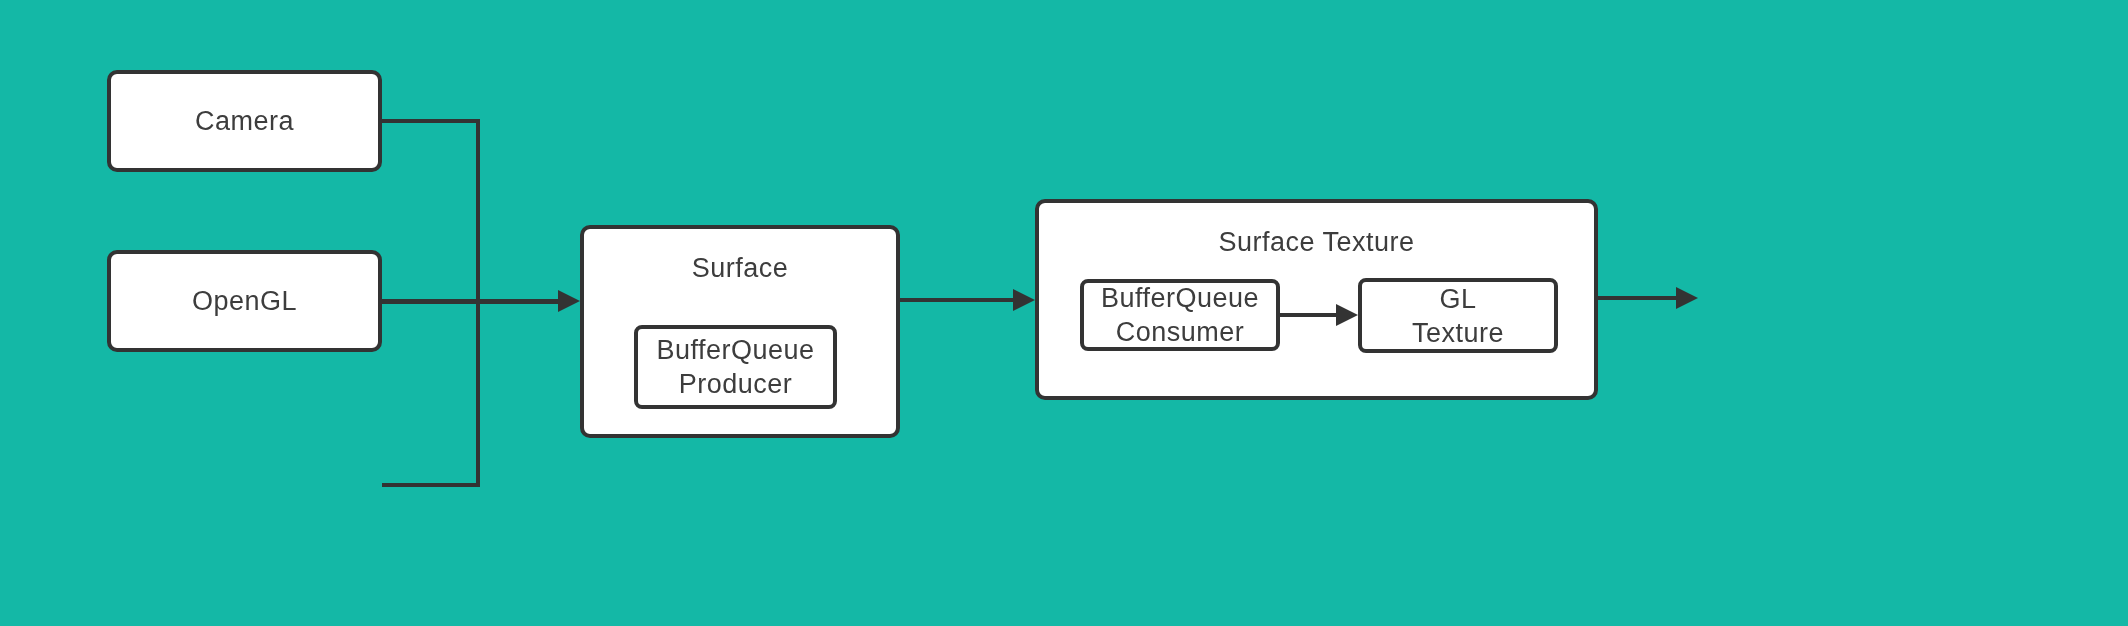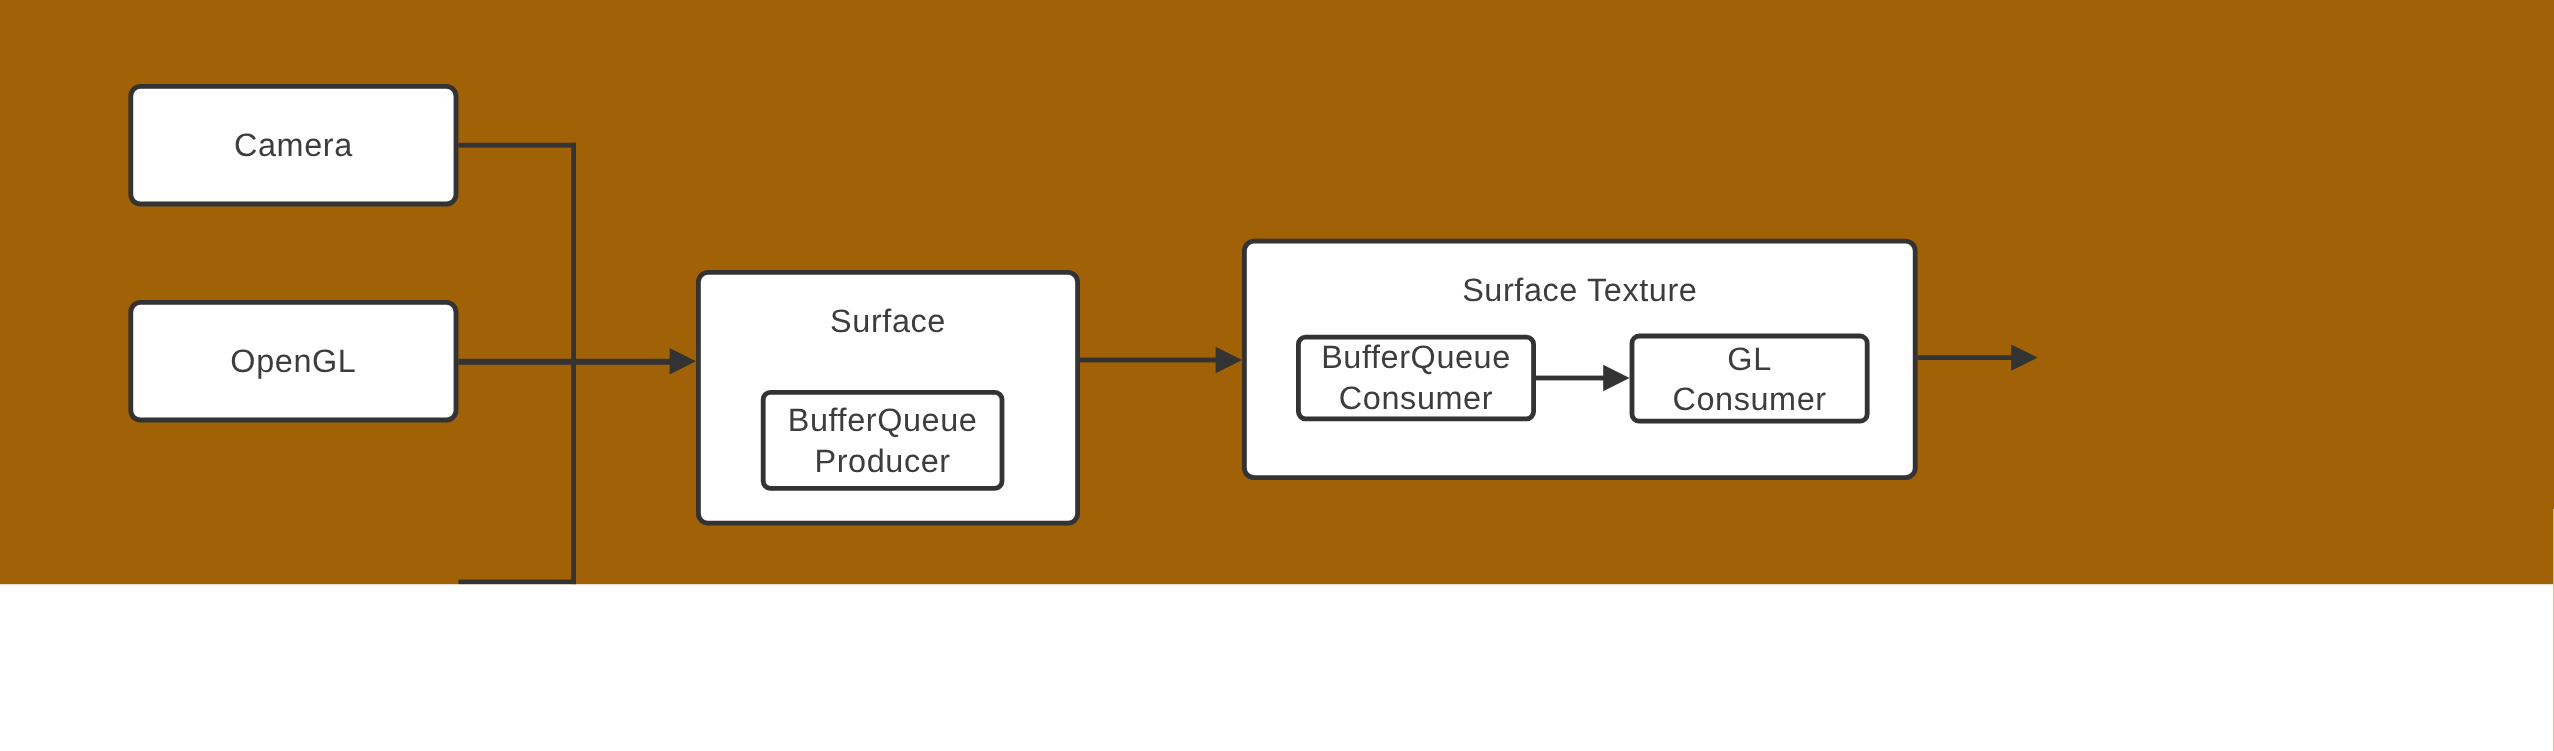--- a/index.html
+++ b/index.html
@@ -3,22 +3,22 @@
 <meta charset="utf-8">
 <style>
   html, body {
     margin: 0;
     padding: 0;
     background: #ffffff;
   }
   .canvas {
     position: relative;
     width: 2128px;
-    height: 487px;
-    background: #a16207;
+    height: 626px;
+    background: #14b8a6;
     overflow: hidden;
     font-family: "Liberation Sans", "DejaVu Sans", sans-serif;
     color: #3d3d3d;
   }
   .box {
     position: absolute;
     background: #ffffff;
     border: 4px solid #333333;
     border-radius: 10px;
     box-sizing: border-box;
@@ -128,21 +128,21 @@
   <div class="arrowhead head-2"></div>
 
   <div class="box surface-texture">
     <div class="group-title">Surface Texture</div>
     <div class="box leaf inner bq-consumer">
       <span class="label">BufferQueue
 Consumer</span>
     </div>
     <div class="box leaf inner gl-consumer">
       <span class="label">GL
-Consumer</span>
+Texture</span>
     </div>
   </div>
 
   <div class="line shaft-3"></div>
   <div class="arrowhead head-3"></div>
 
   <div class="line shaft-4"></div>
   <div class="arrowhead head-4"></div>
 
 

